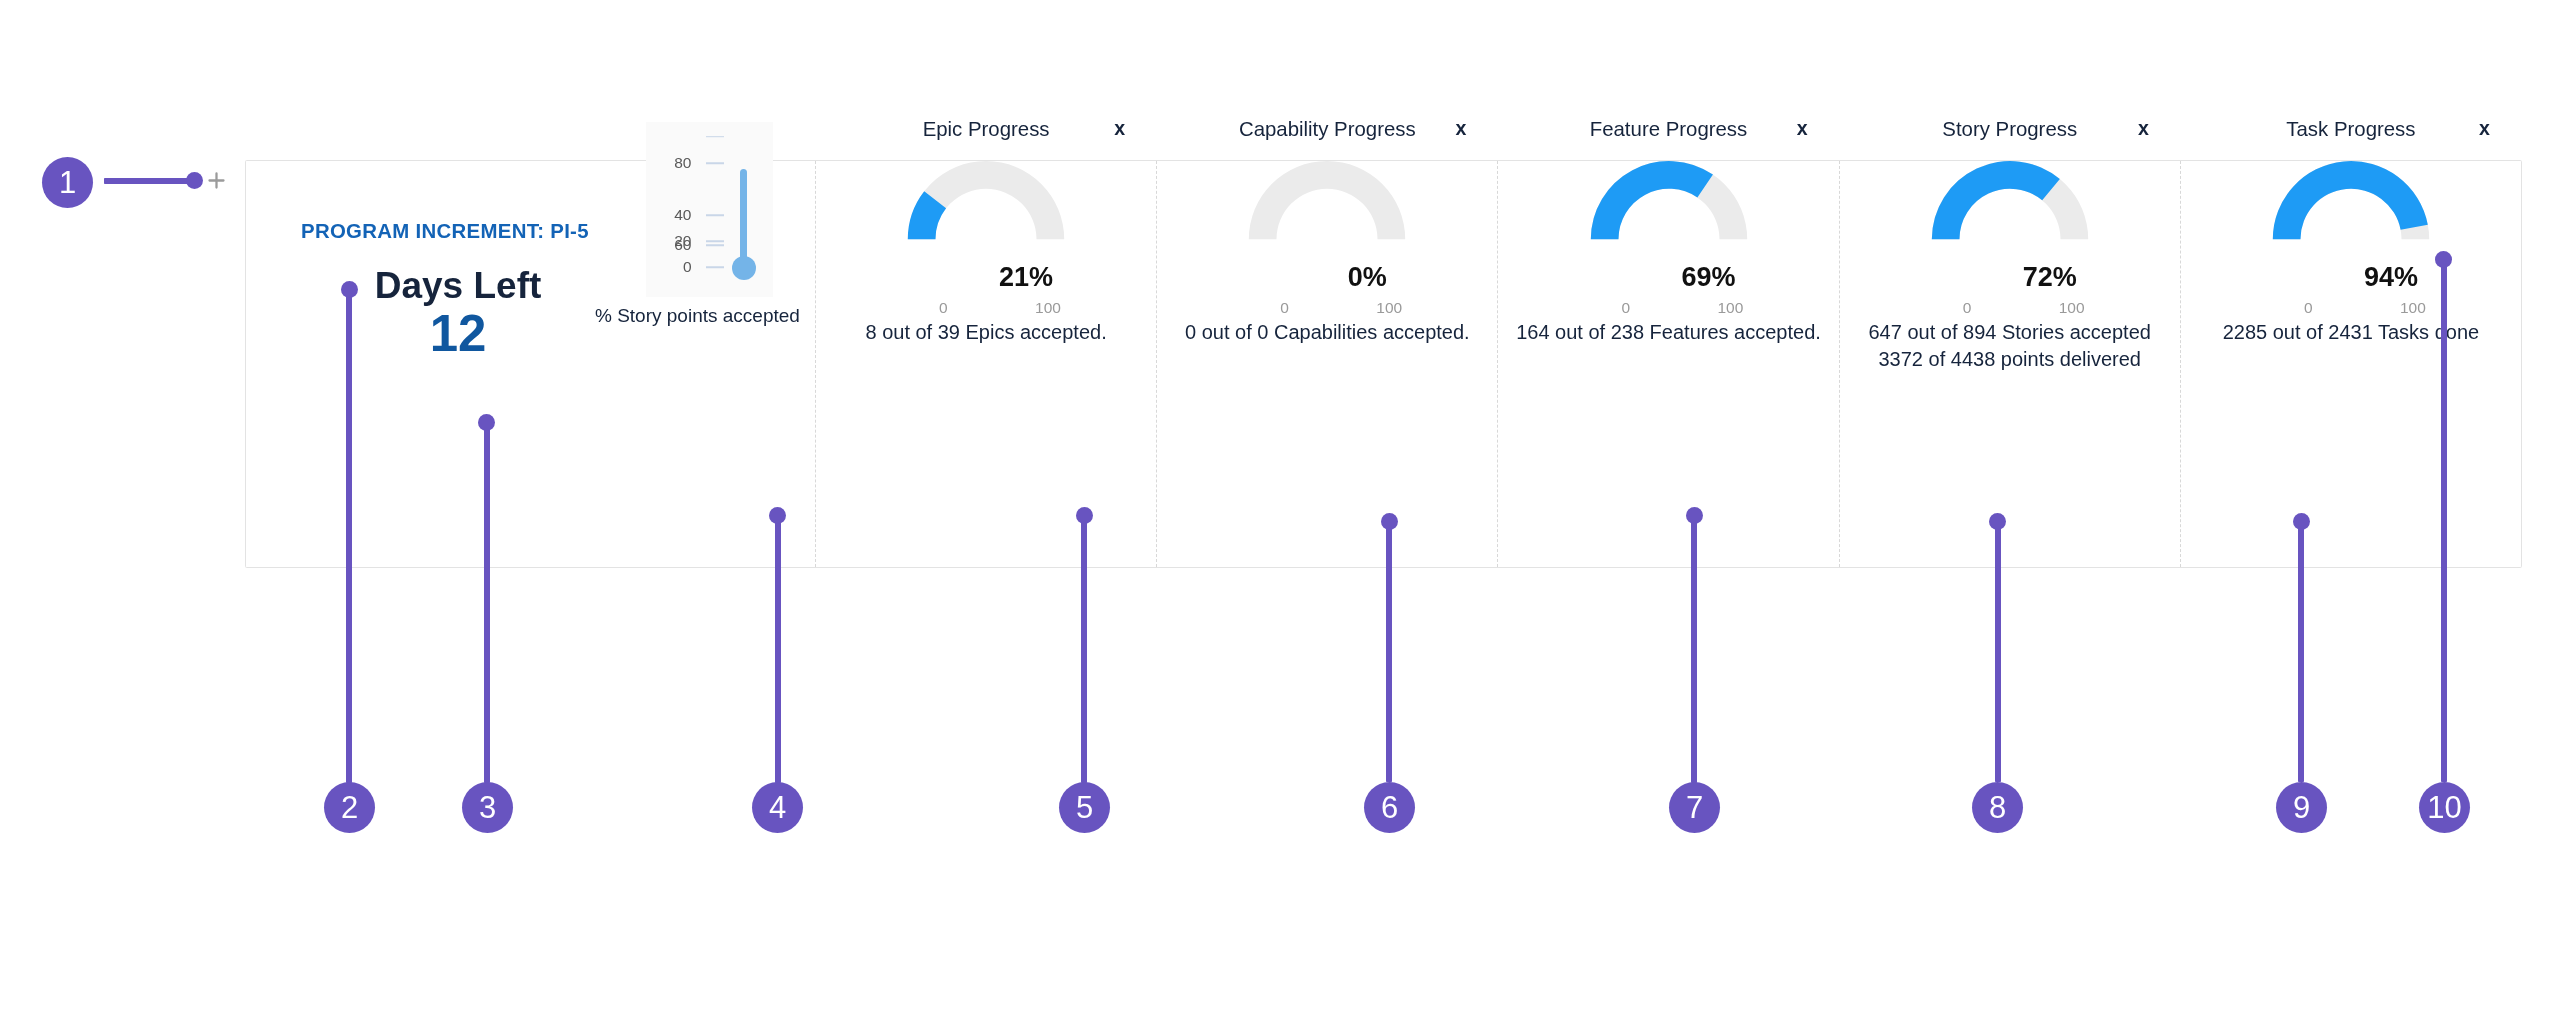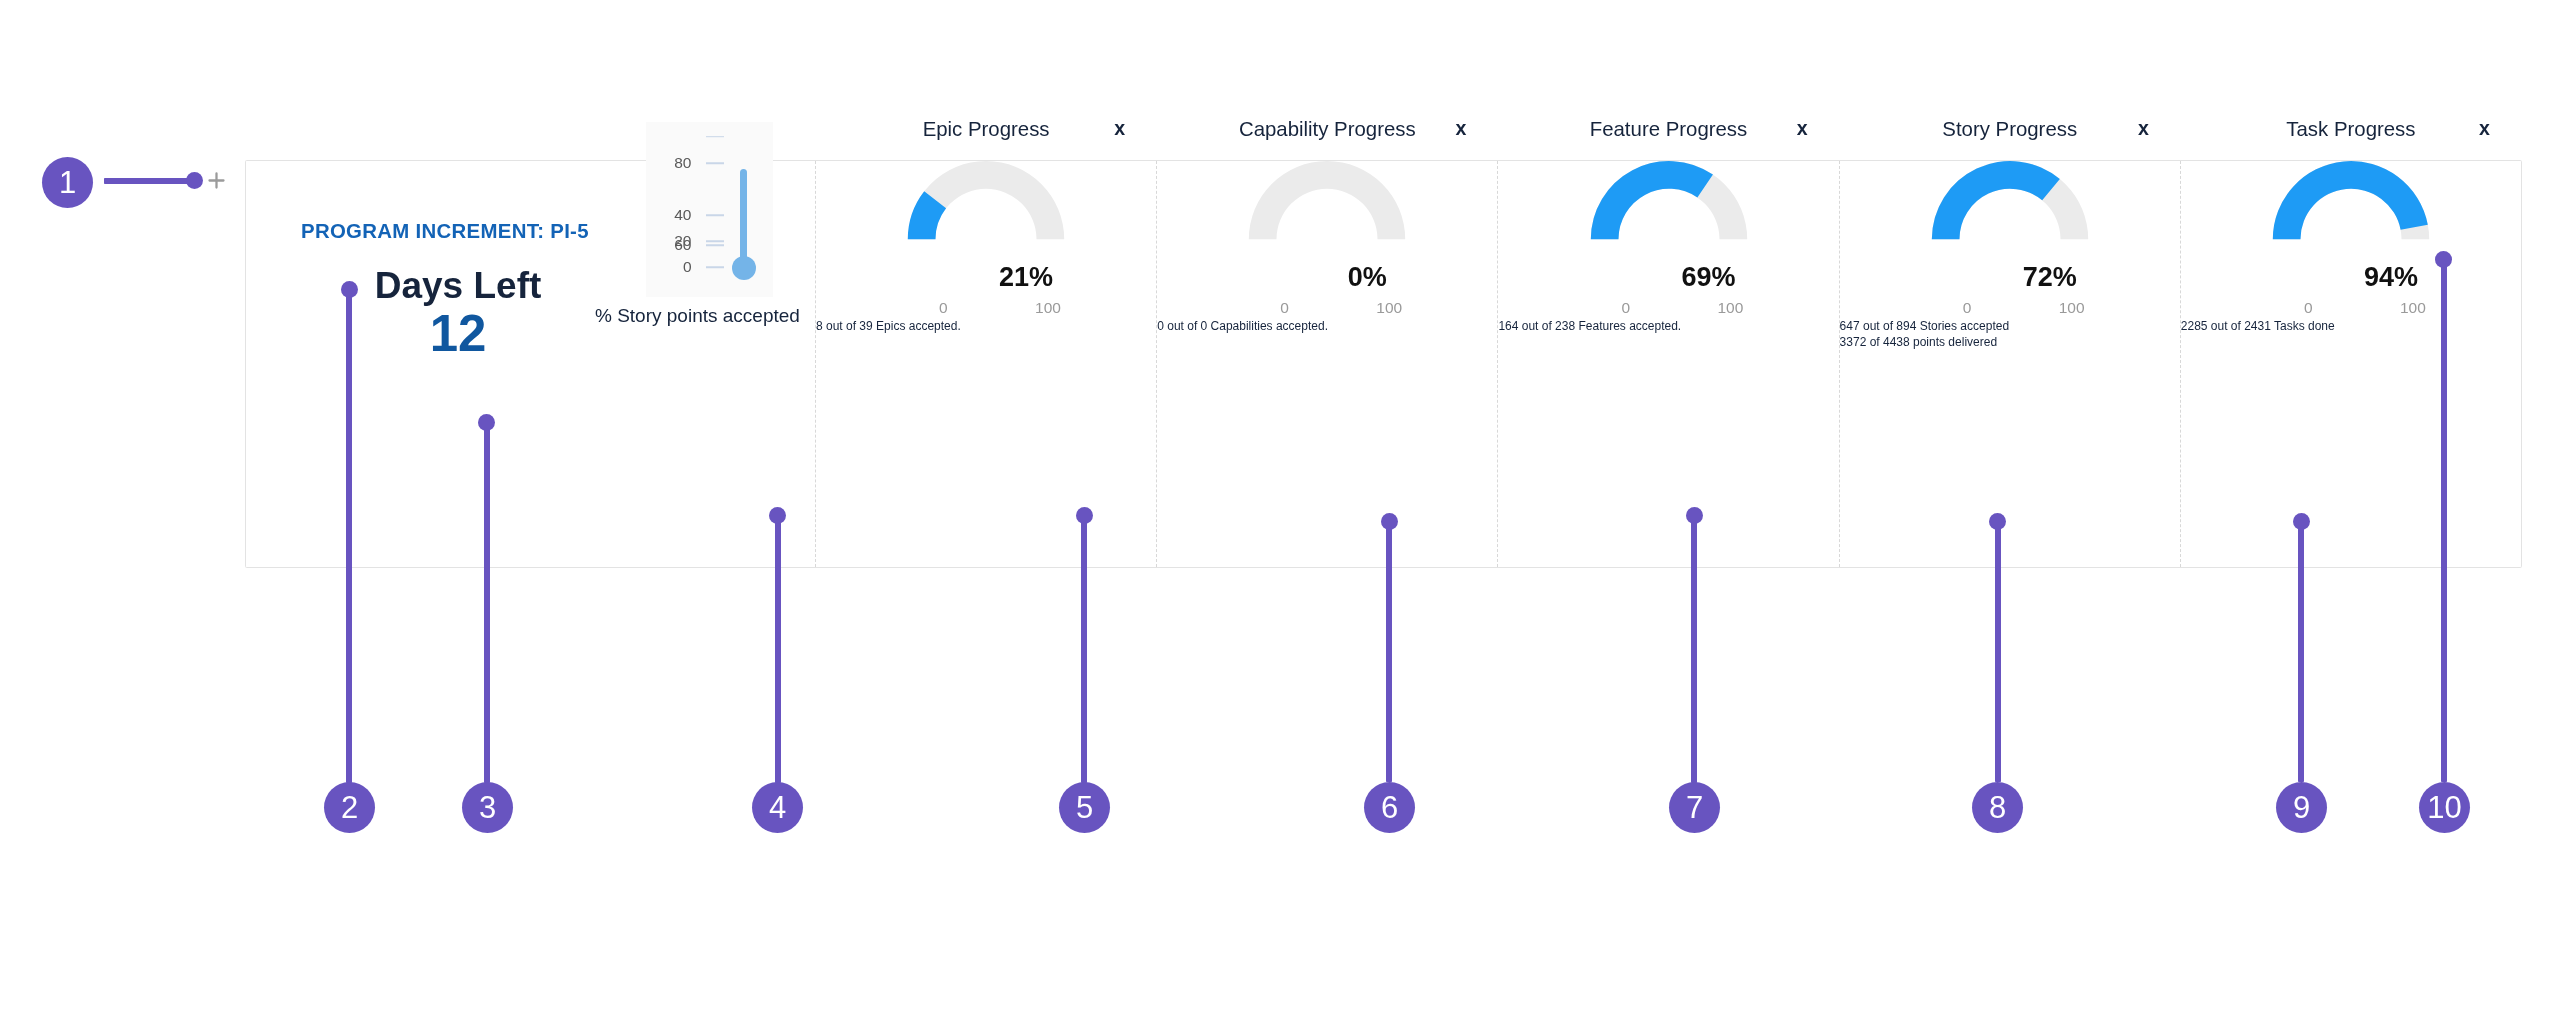--- a/index.html
+++ b/index.html
@@ -65,21 +65,21 @@
   }
   .gauge-wrap{position:relative;width:100%;height:179px;margin-top:-9.8px;}
   .gauge-svg{position:absolute;left:50%;top:4.9px;transform:translateX(-50%);}
   .gauge-pct{
     position:absolute;left:50%;top:111px;transform:translateX(-50%);
     font-size:27px;font-weight:700;color:#111;white-space:nowrap;margin-left:40px;
   }
   .gauge-min,.gauge-max{position:absolute;top:148px;font-size:15.5px;color:#9a9a9a;}
   .gauge-caption{
     position:absolute;top:168px;left:0;right:0;
-    text-align:left;font-size:12px;color:#16243c;font-weight:500;
+    text-align:center;font-size:20px;color:#16243c;font-weight:500;
     line-height:1.33;white-space:nowrap;
   }
   .gauge-caption .l2{display:block;}
 
   
   #add-widget-icon{
     position:absolute;left:206px;top:170px;
     width:21px;height:21px;color:#9b9b9b;
   }
 

